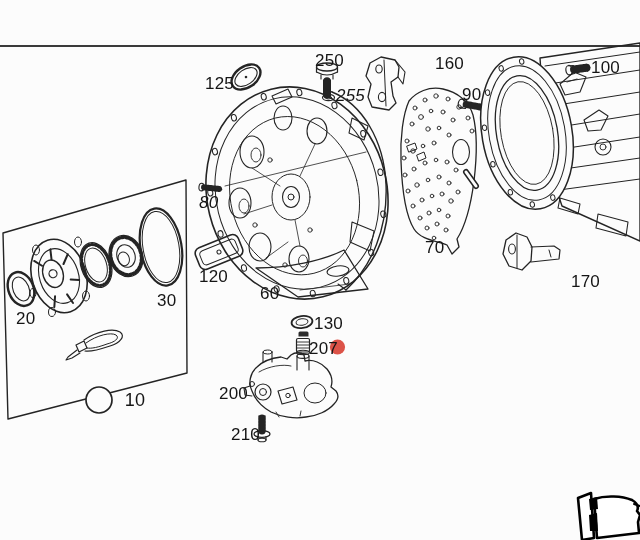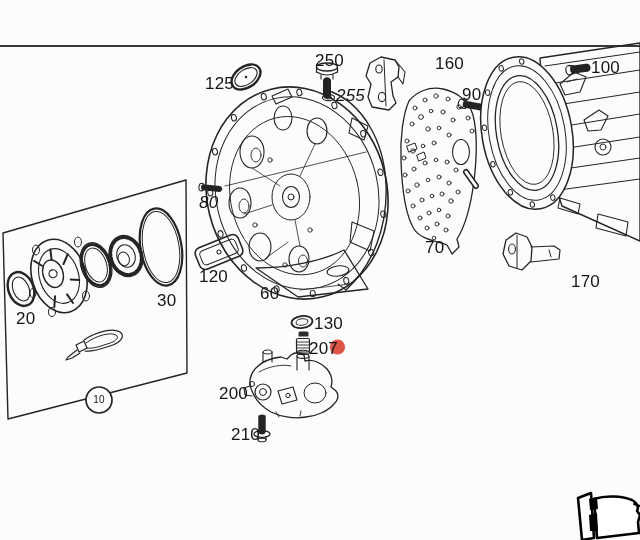--- a/index.html
+++ b/index.html
@@ -6,21 +6,21 @@
   .stage{
     position:relative;width:640px;height:540px;background:#fcfcfc;
     font-family:"Liberation Sans",sans-serif;overflow:hidden;
   }
   .top-rule{position:absolute;left:0;top:45px;width:640px;height:2px;background:#3a3a3a;}
   svg{position:absolute;left:0;top:0;}
   .callout{
     position:absolute;font-size:17px;line-height:1;color:#151515;
     letter-spacing:.2px;white-space:nowrap;cursor:default;
   }
-  .callout-center{transform:translate(-50%,-50%);font-size:10px;}
+  .callout-center{transform:translate(-50%,-50%);font-size:18px;margin-left:36px;}
 </style>
 </head>
 <body>
 
 <div class="stage">
 
   <div class="top-rule"></div>
 
   <svg width="640" height="540" viewBox="0 0 640 540" fill="none" stroke="#242424" stroke-width="1.2" stroke-linecap="round" stroke-linejoin="round">
 

